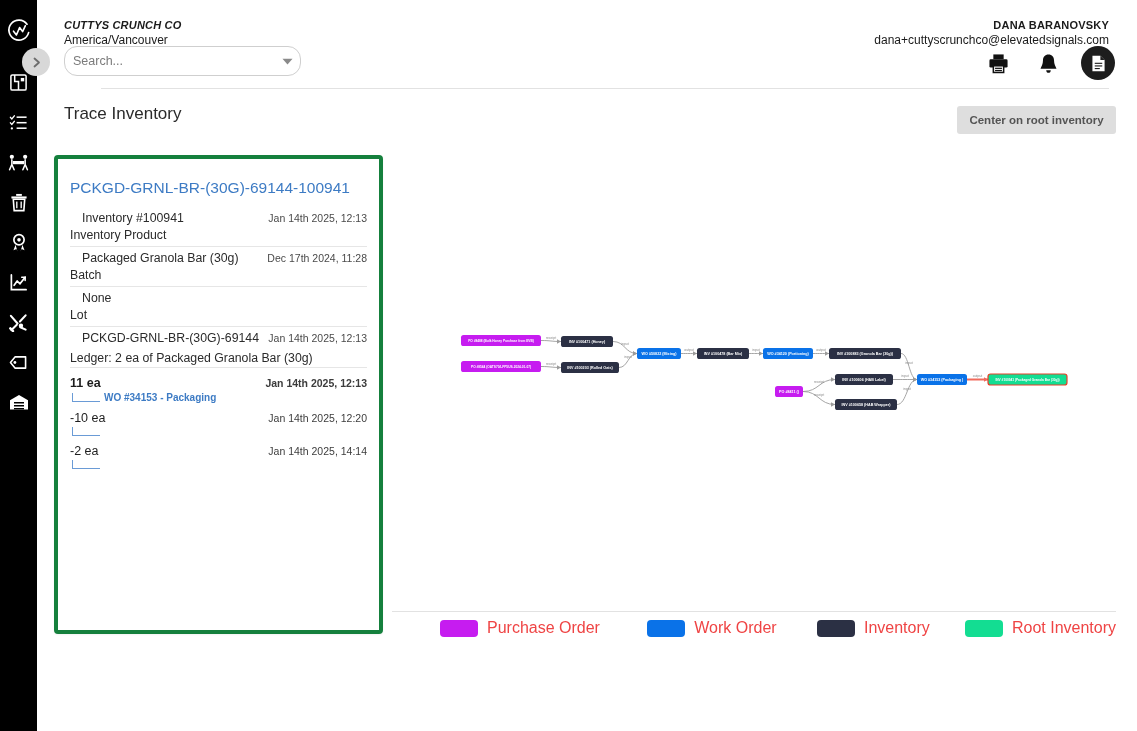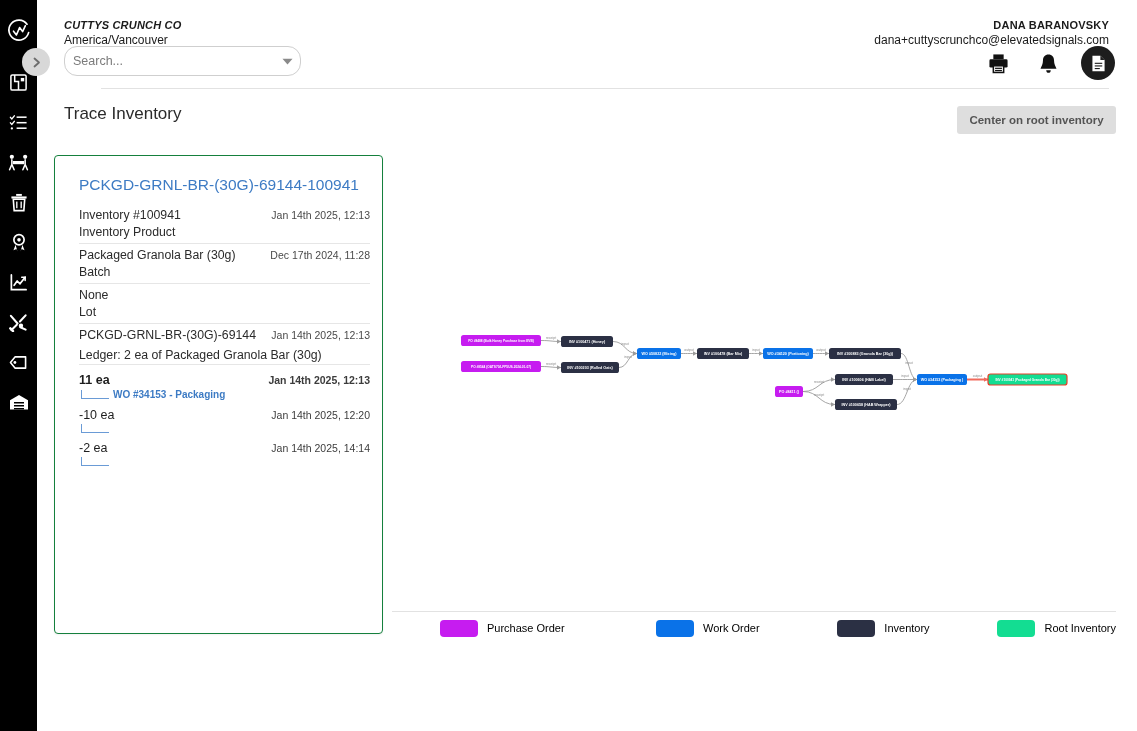--- a/index.html
+++ b/index.html
@@ -90,32 +90,33 @@
     background: #dedede; border: 0; border-radius: 3px;
     font-family: "Liberation Sans", sans-serif;
     font-size: 11.5px; font-weight: 700; color: #545454;
     cursor: pointer;
   }
 
   
   .detail-card {
     position: absolute; left: 54px; top: 155px;
     width: 329px; height: 479px;
-    background: #fff; border: 1px solid #15803d; border-radius: 4px;
+    background: #fff; border: 4px solid #15803d; border-radius: 4px;
     box-shadow: 0 1px 2px rgba(0,0,0,.05);
-    padding: 20px 12px 0 24px;
+    padding: 20px 12px 0 12px;
   }
   .card-title {
     font-size: 15.5px; color: #3d7bc4; font-weight: 400;
     margin-bottom: 14px; cursor: pointer;
   }
   .kv-row {
     display: flex; justify-content: space-between; align-items: baseline;
     font-size: 12.3px; color: #2b2b2b;
     padding-bottom: 3px;
+    margin-left: 12px;
   }
   .kv-row .kv-date { font-size: 10.5px; color: #4a4a4a; white-space: nowrap; }
   .kv-sub { font-size: 12.3px; color: #2b2b2b; padding-bottom: 4px; }
   .kv-divider { height: 1px; background: #e6e6e6; margin: 0 0 4px 0; }
 
   .ledger-head { font-size: 12.3px; color: #2b2b2b; padding: 3px 0 2px 0; }
   .ledger-entry { margin-top: 8px; }
   .ledger-top { display: flex; justify-content: space-between; align-items: baseline; }
   .ledger-qty { font-size: 12.5px; color: #1d1d1d; }
   .ledger-qty.bold { font-weight: 700; }
@@ -140,21 +141,21 @@
     position: absolute; left: 392px; top: 611px; width: 724px; height: 1px;
     background: #e2e2e2;
   }
   .legend {
     position: absolute; left: 440px; top: 614px;
     width: 676px; height: 28px;
     display: flex; align-items: center;
   }
   .legend-item { display: flex; align-items: center; }
   .legend-swatch { width: 38px; height: 17px; border-radius: 4px; }
-  .legend-label { font-size: 11px; color: #000000; margin-left: 9px; white-space: nowrap; }
+  .legend-label { font-size: 16px; color: #ef4444; margin-left: 9px; white-space: nowrap; }
   .lg-gap-1 { width: 148px; } .lg-gap-2 { width: 126px; } .lg-gap-3 { width: 110px; }
 
   .node-label { font-family: "Liberation Sans", sans-serif; fill: #ffffff; }
   .edge-label { font-family: "Liberation Sans", sans-serif; fill: #8a8a8a; }
 </style>
 </head>
 <body>
 
 <div class="sidebar">
   <div class="logo-slot">

